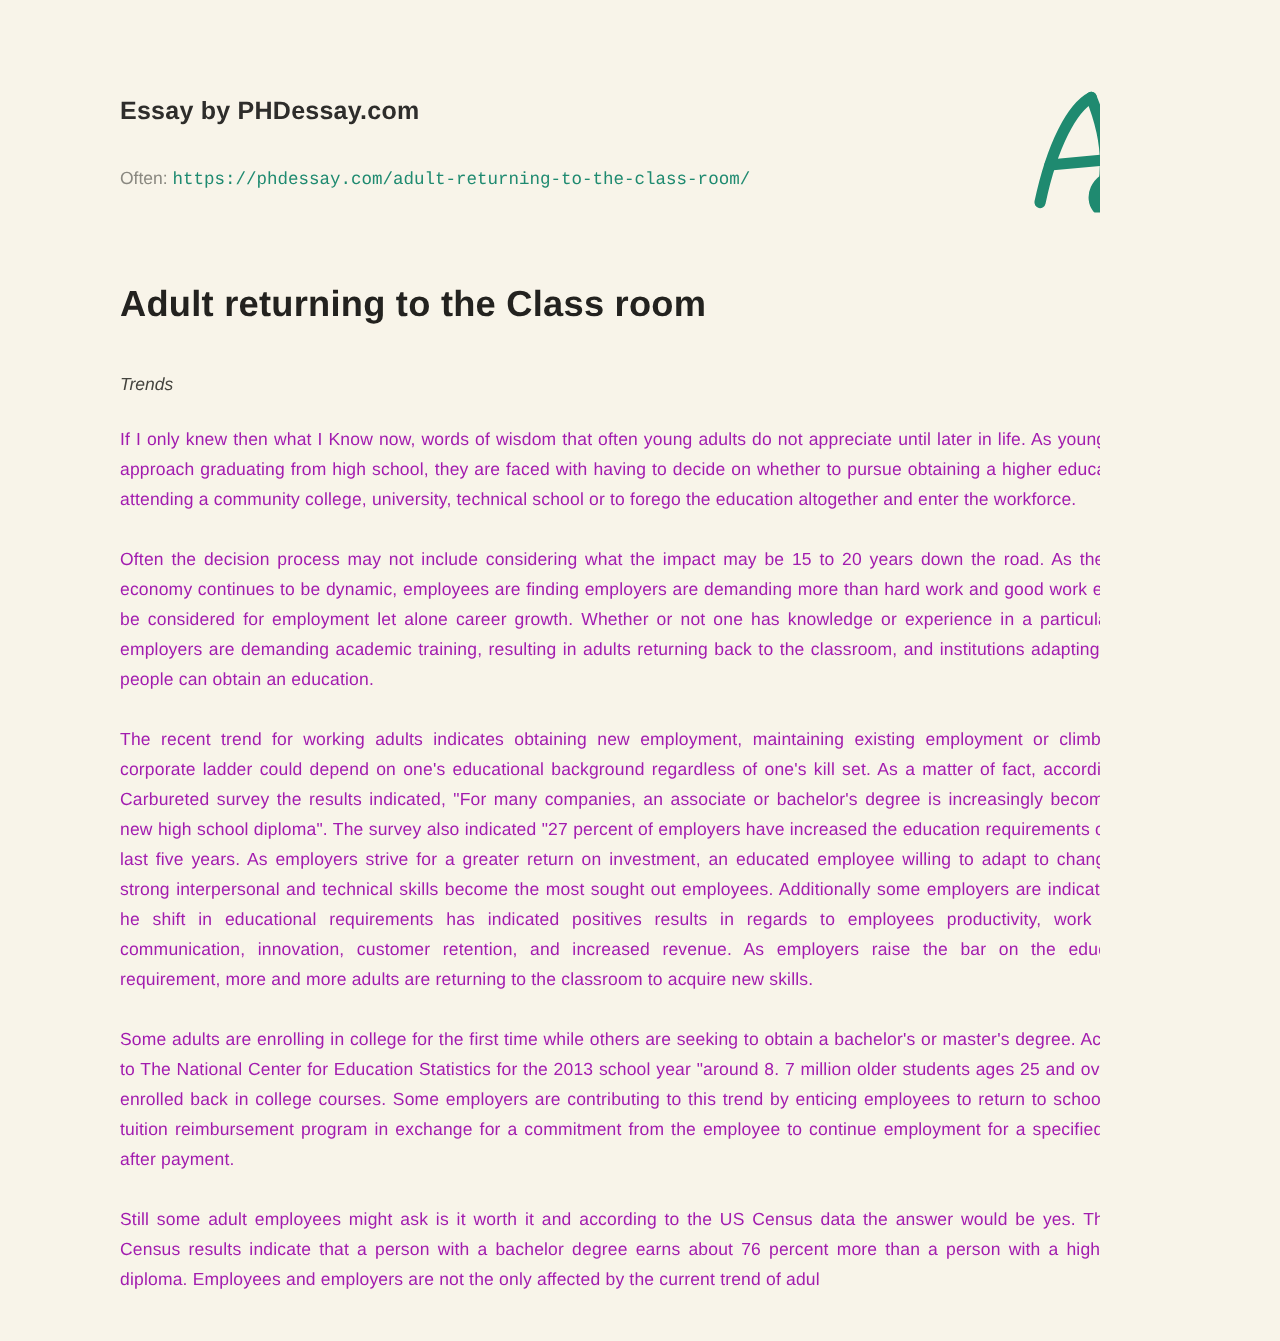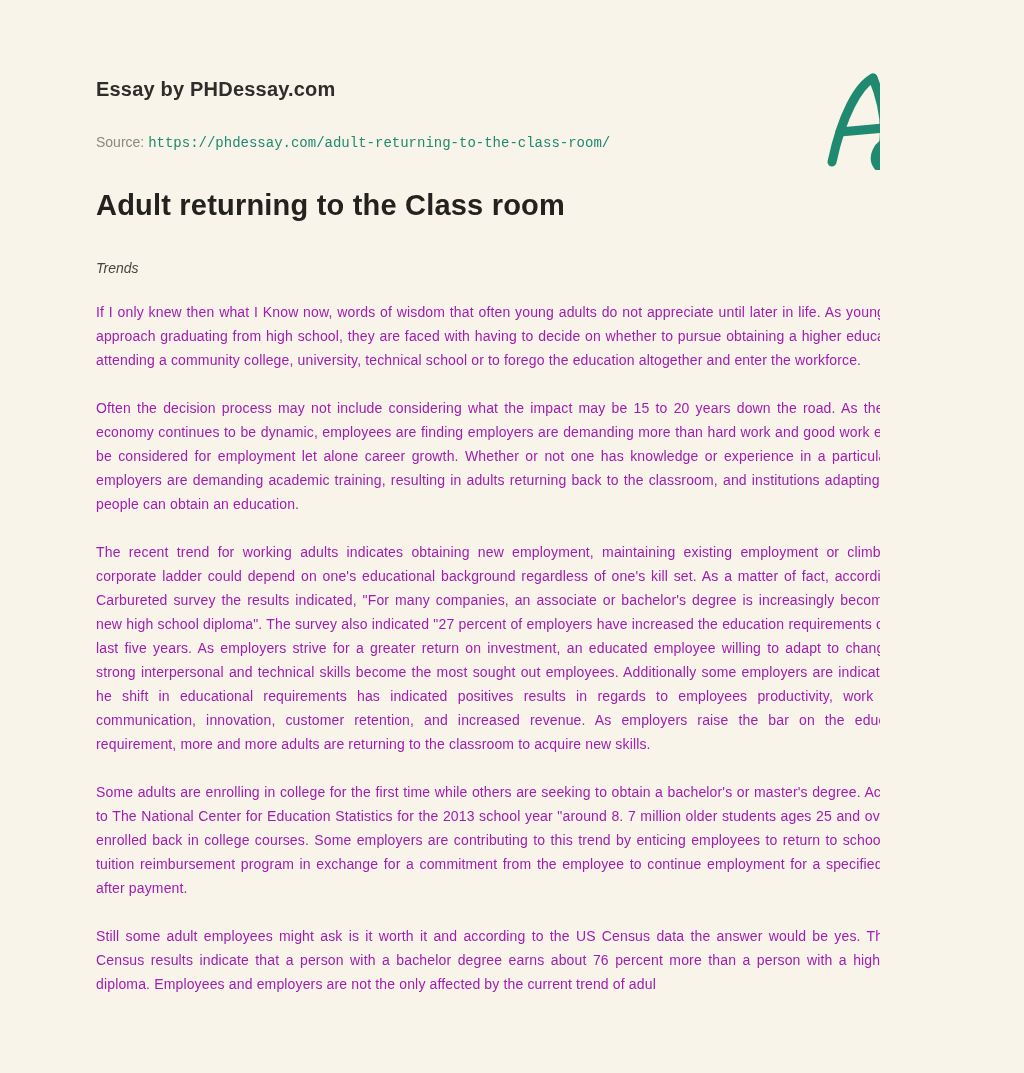--- a/index.html
+++ b/index.html
@@ -42,21 +42,21 @@
     font-family: Liberation Mono, monospace;
   }
   .logo {
     position: absolute;
     top: 70px;
     right: 0;
     width: 110px;
     height: 100px;
   }
   .page-title {
-    margin-top: 38px;
+    margin-top: 76px;
     font-size: 29px;
     font-weight: 700;
     color: #23221f;
     letter-spacing: 0.2px;
   }
   .section-label {
     margin-top: 38px;
     font-size: 14px;
     color: #45443f;
     font-style: italic;
@@ -73,21 +73,21 @@
 </head>
 <body>
 
 <div class="page">
   <div class="content">
 
     <div class="header-row">
       <div class="essay-by">Essay by PHDessay.com</div>
 
       <div class="source-line">
-        <span>Source:</span>
+        <span>Often:</span>
         <a href="#">https://phdessay.com/adult-returning-to-the-class-room/</a>
       </div>
 
       <svg class="logo" viewBox="0 0 110 100" fill="none" stroke="#1f8a70" stroke-width="9" stroke-linecap="round">
         <path d="M14,92 C24,45 40,16 55,8"></path>
         <path d="M55,8 C66,35 72,65 60,96 C54,88 58,74 74,70"></path>
         <path d="M22,62 L66,58"></path>
         <path d="M84,12 L84,42"></path>
         <path d="M70,26 L98,26"></path>
       </svg>

